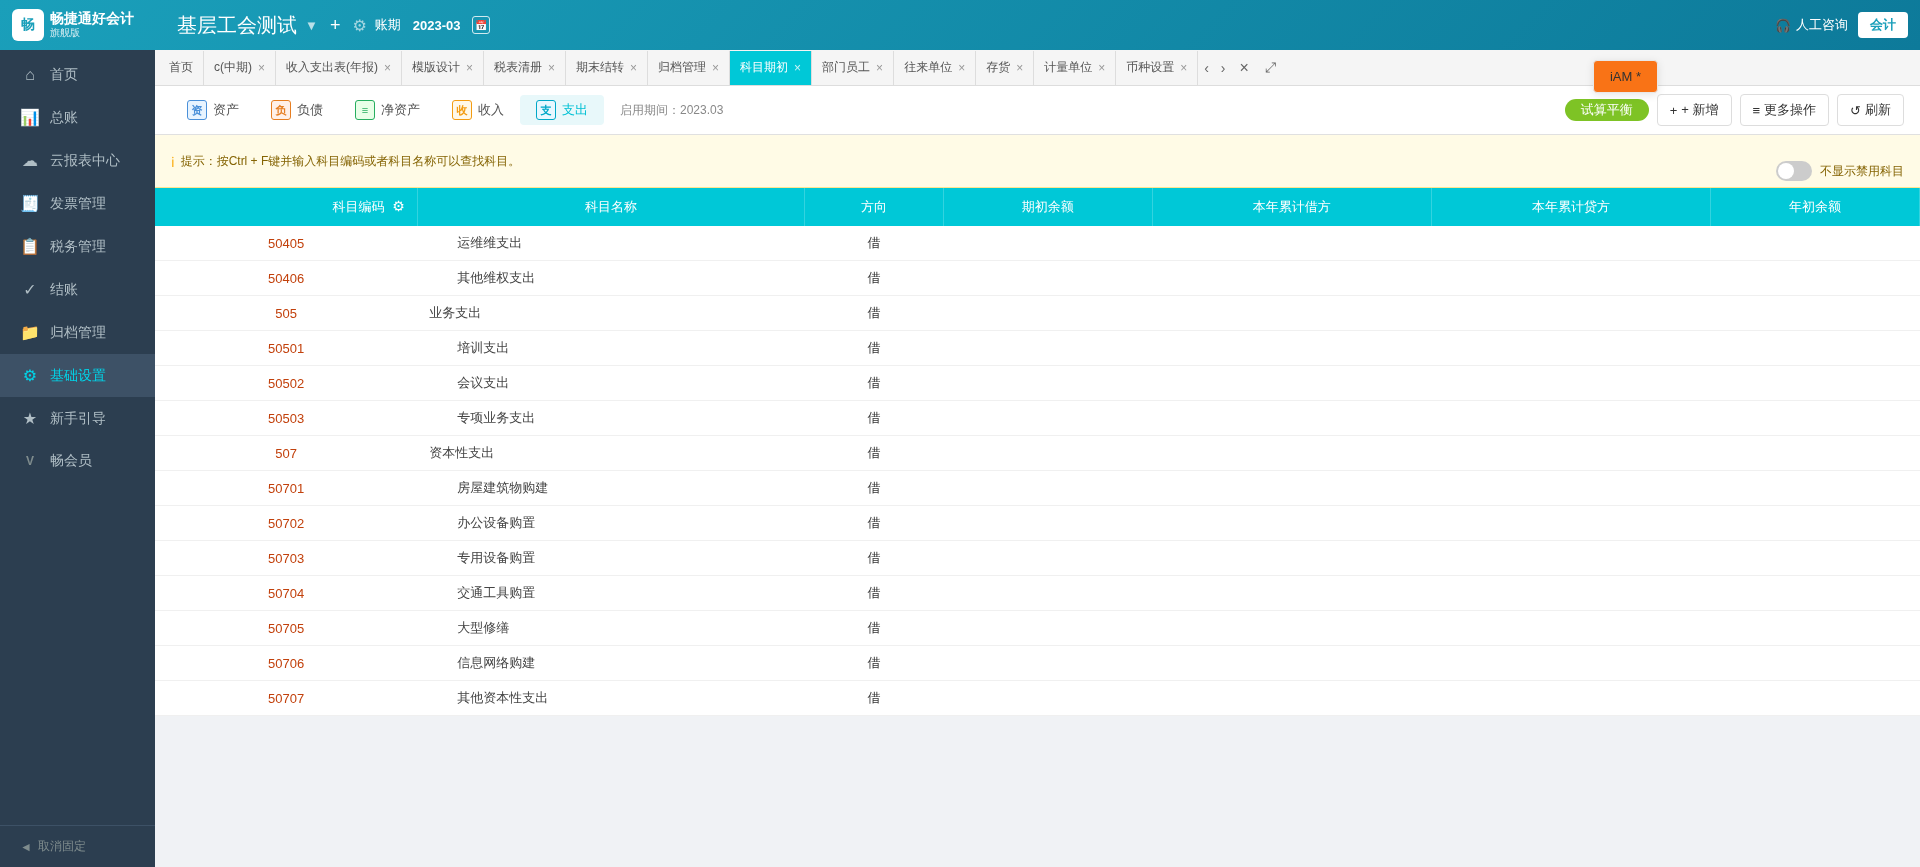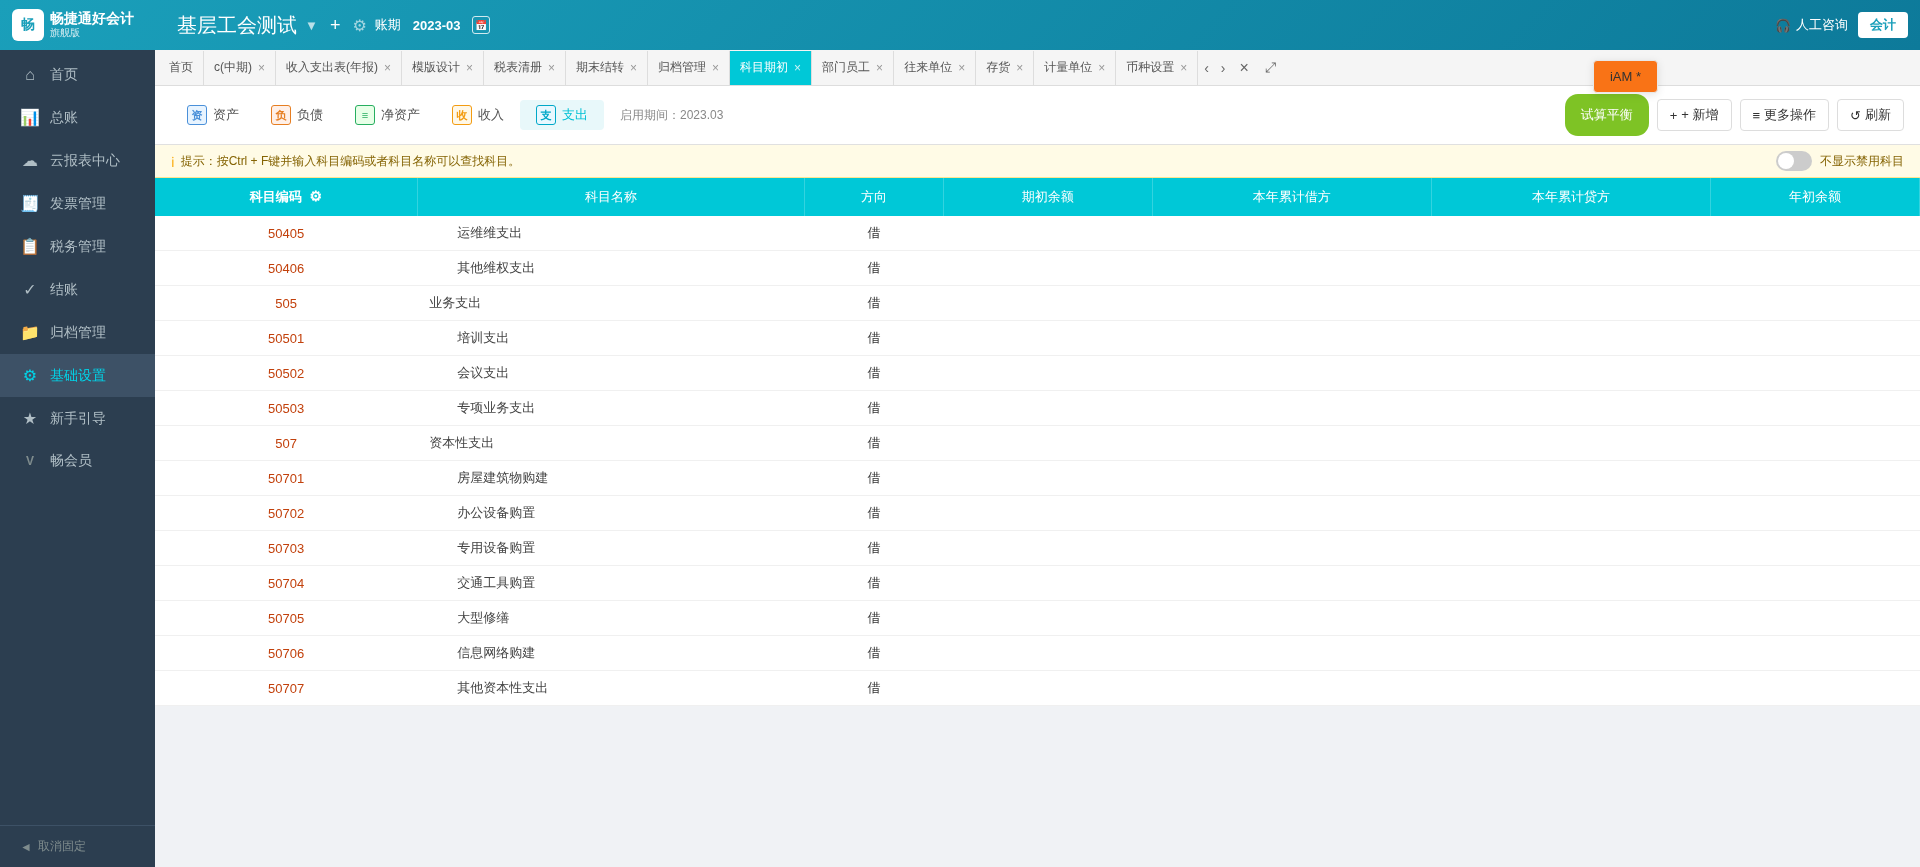--- a/index.html
+++ b/index.html
@@ -224,21 +224,21 @@
     .toolbar-right {
       margin-left: auto;
       display: flex;
       align-items: center;
       gap: 8px;
     }
     .btn-balance {
       background: #7ec325;
       color: white;
       border: none;
-      padding: 12px 16px;
+      padding: 2px 16px;
       border-radius: 13px;
       font-size: 13px;
       cursor: pointer;
     }
     .btn-add {
       background: white;
       color: #333;
       border: 1px solid #ddd;
       padding: 6px 12px;
       border-radius: 4px;
@@ -278,20 +278,21 @@
       align-items: center;
       gap: 6px;
     }
     .notice-icon { color: #faad14; font-size: 14px; }
 
     .notice-right {
       margin-left: auto;
       display: flex;
       align-items: center;
       gap: 8px;
+      margin-top: 20px;
     }
     .toggle-switch {
       width: 36px; height: 20px;
       background: #ccc;
       border-radius: 10px;
       position: relative;
       cursor: pointer;
     }
     .toggle-knob {
       width: 16px; height: 16px;
@@ -317,21 +318,21 @@
       color: white;
     }
     thead th {
       padding: 10px 12px;
       font-size: 13px;
       font-weight: normal;
       text-align: center;
       border-right: 1px solid rgba(255,255,255,0.2);
       white-space: nowrap;
     }
-    thead th:first-child { text-align: center; font-weight: bold; }
+    thead th:first-child { text-align: right; }
     tbody tr { border-bottom: 1px solid #f0f0f0; }
     tbody td {
       padding: 8px 12px;
       font-size: 13px;
       text-align: center;
       color: #333;
     }
     tbody td:first-child { color: #c2410c; }
     tbody td:nth-child(2) { text-align: left; color: #444; }
 

